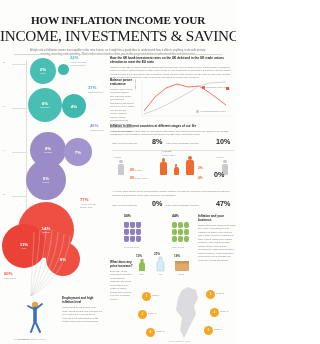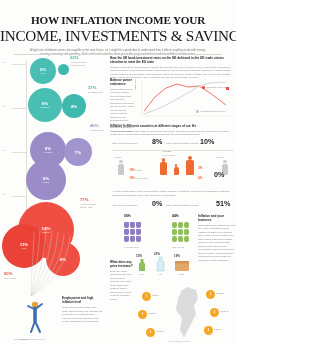--- a/index.html
+++ b/index.html
@@ -288,21 +288,21 @@
 
     <div class="blk" style="left:0; top:68px; width:126px;">
       <div class="h">Inflation in different countries at different stages of our life</div>
       <p>A look at how inflation rates differ by age group and region. The figures below compare annual price growth across three representative household categories over the same reporting period.</p>
     </div>
 
     <div class="prow" style="top:82px;">
       <span class="cap" style="left:2px; top:4px;">Rate of annual increase</span>
       <span class="pct" style="left:42px; top:0;">8%</span>
       <span class="cap" style="left:56px; top:4px;">Rate of the EU/OECD increase</span>
-      <span class="pct" style="left:90px; top:0;">10%</span>
+      <span class="pct" style="left:106px; top:0;">10%</span>
     </div>
     <div class="hr-thin" style="left:2px; top:94px; width:122px;"></div>
     <div class="lbl" style="position:absolute; left:52px; top:94px; font-size:2.1px;">In monthly</div>
 
     <div class="pf p-grey" style="left:6px; top:104px; width:10px;">
       <div class="head" style="width:3.4px; height:3.4px;"></div>
       <div class="body" style="width:6px; height:11px;"></div>
     </div>
     <div class="figlab" style="left:4px; top:100px;">Lowest</div>
 
@@ -334,21 +334,21 @@
     <div class="figpct" style="left:88px; top:120px;">4%</div>
 
     <div class="pct" style="position:absolute; left:104px; top:114px; font-weight:700; font-size:7.2px; color:#262629;">0%</div>
 
     <div class="mt" style="position:absolute; left:2px; top:134px; width:122px;">All of the rates shown above represent the annual change in consumer prices for each household category, measured against the same base period for comparability.</div>
 
     <div class="prow" style="top:144px;">
       <span class="cap" style="left:2px; top:4px;">Rate of annual increase</span>
       <span class="pct" style="left:42px; top:0;">0%</span>
       <span class="cap" style="left:56px; top:4px;">Rate of the EU/OECD increase</span>
-      <span class="pct" style="left:106px; top:0;">51%</span>
+      <span class="pct" style="left:106px; top:0;">47%</span>
     </div>
 
     <div class="grid9" style="left:14px; top:166px;">
       <div class="gi purple"></div>
       <div class="gi purple"></div>
       <div class="gi purple"></div>
       <div class="gi purple"></div>
       <div class="gi purple"></div>
       <div class="gi purple"></div>
       <div class="gi purple"></div>

